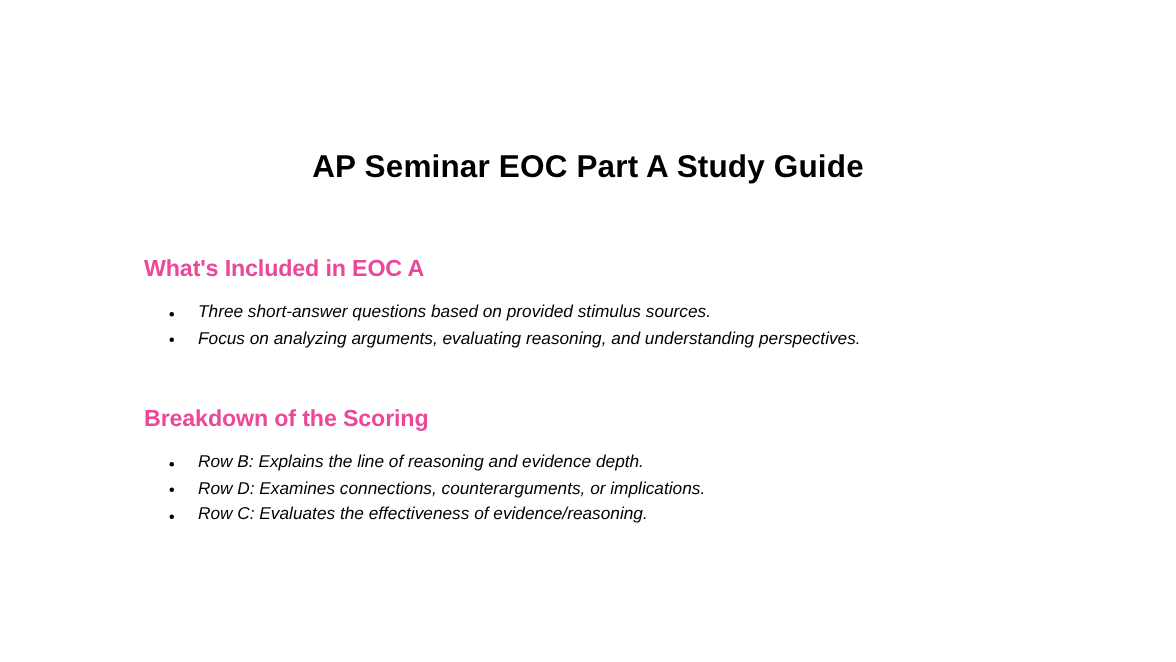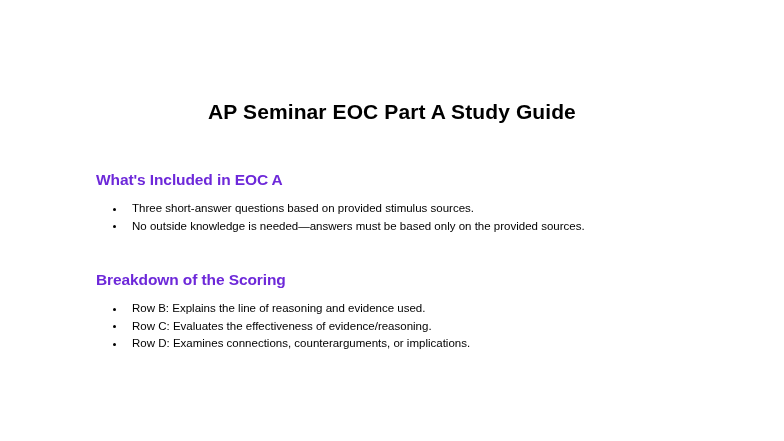--- a/index.html
+++ b/index.html
@@ -30,33 +30,34 @@
     margin: 0;
     padding-top: 100px;
     color: #000000;
   }
   .section {
     margin-top: 0;
   }
   .section-heading {
     font-size: 15.5px;
     font-weight: bold;
-    color: #6d28d9;
+    color: #ec4899;
     margin: 0;
     letter-spacing: -0.1px;
   }
   .sec-1 { padding-top: 47px; }
   .sec-2 { padding-top: 36px; }
   .sec-3 { padding-top: 38px; }
 
   ul.bullets {
     list-style: none;
     margin: 0;
     padding: 0;
     padding-top: 11px;
+    font-style: italic;
   }
   ul.bullets li {
     position: relative;
     font-size: 11.5px;
     line-height: 17.5px;
     color: #000000;
     padding-left: 36px;
     margin: 0;
   }
   ul.bullets li::before {
@@ -74,30 +75,30 @@
 <body>
 
 <div class="page">
 
   <h1 class="doc-title">AP Seminar EOC Part A Study Guide</h1>
 
   <div class="section sec-1">
     <h2 class="section-heading">What's Included in EOC A</h2>
     <ul class="bullets">
       <li>Three short-answer questions based on provided stimulus sources.</li>
-      <li>No outside knowledge is needed—answers must be based only on the provided sources.</li>
+      <li>Focus on analyzing arguments, evaluating reasoning, and understanding perspectives.</li>
     </ul>
   </div>
 
   <div class="section sec-2">
     <h2 class="section-heading">Breakdown of the Scoring</h2>
     <ul class="bullets">
-      <li>Row B: Explains the line of reasoning and evidence used.</li>
+      <li>Row B: Explains the line of reasoning and evidence depth.</li>
+      <li>Row D: Examines connections, counterarguments, or implications.</li>
       <li>Row C: Evaluates the effectiveness of evidence/reasoning.</li>
-      <li>Row D: Examines connections, counterarguments, or implications.</li>
     </ul>
   </div>
 
   <div class="section sec-3">
     
   </div>
 
 </div>
 
 </body></html>

